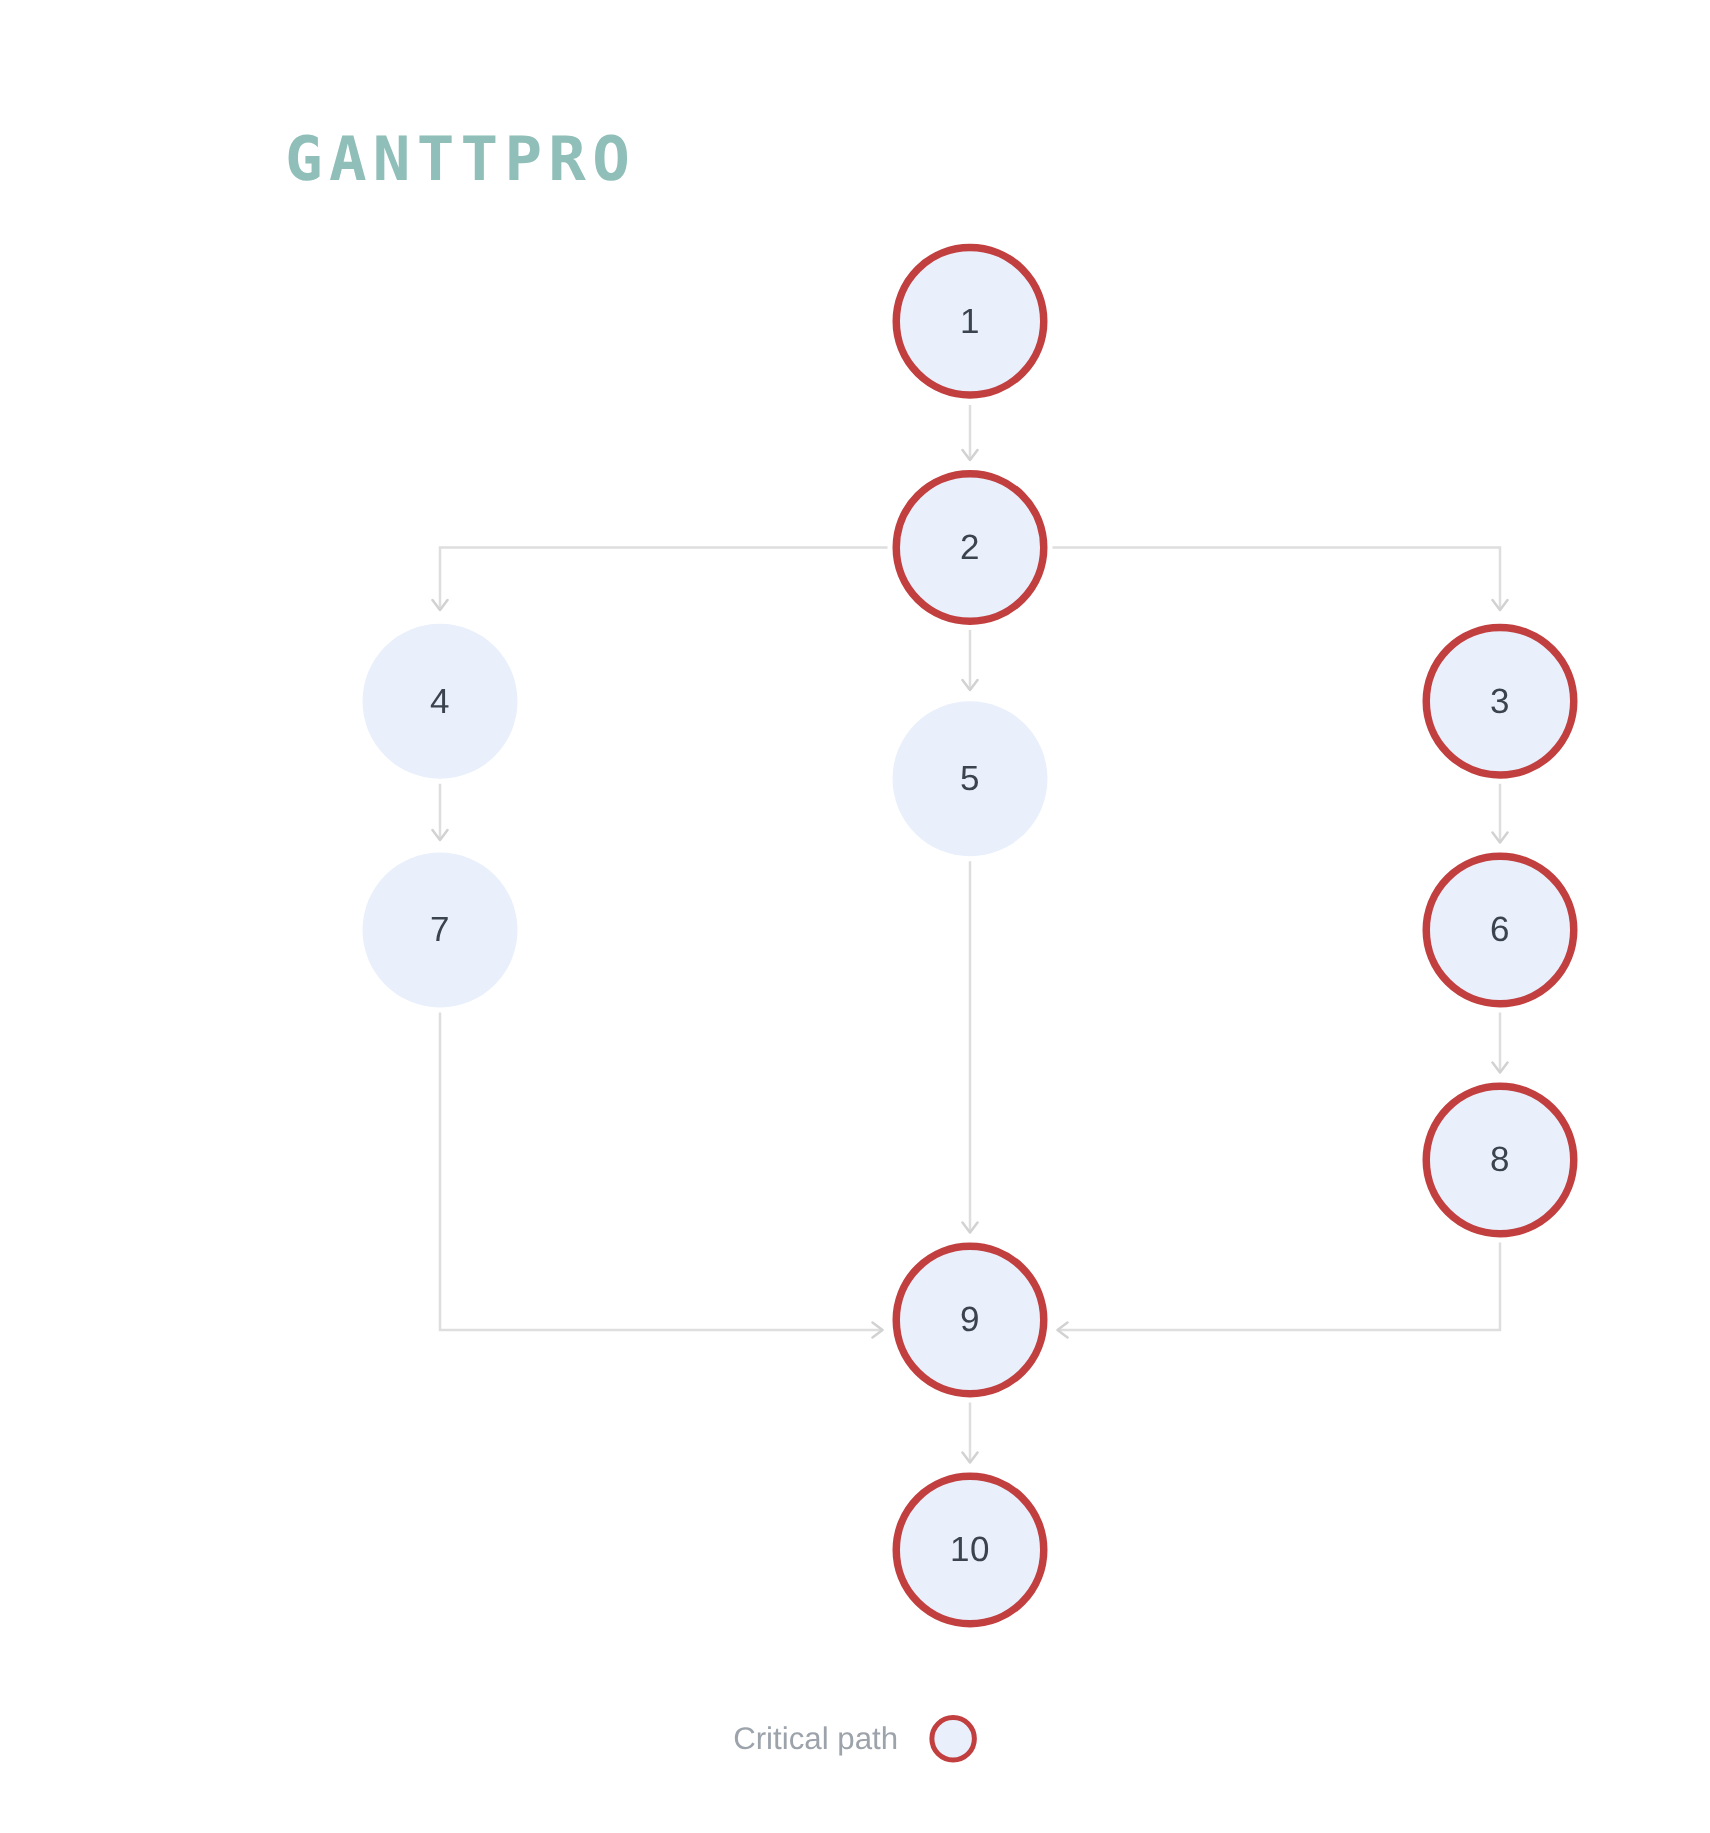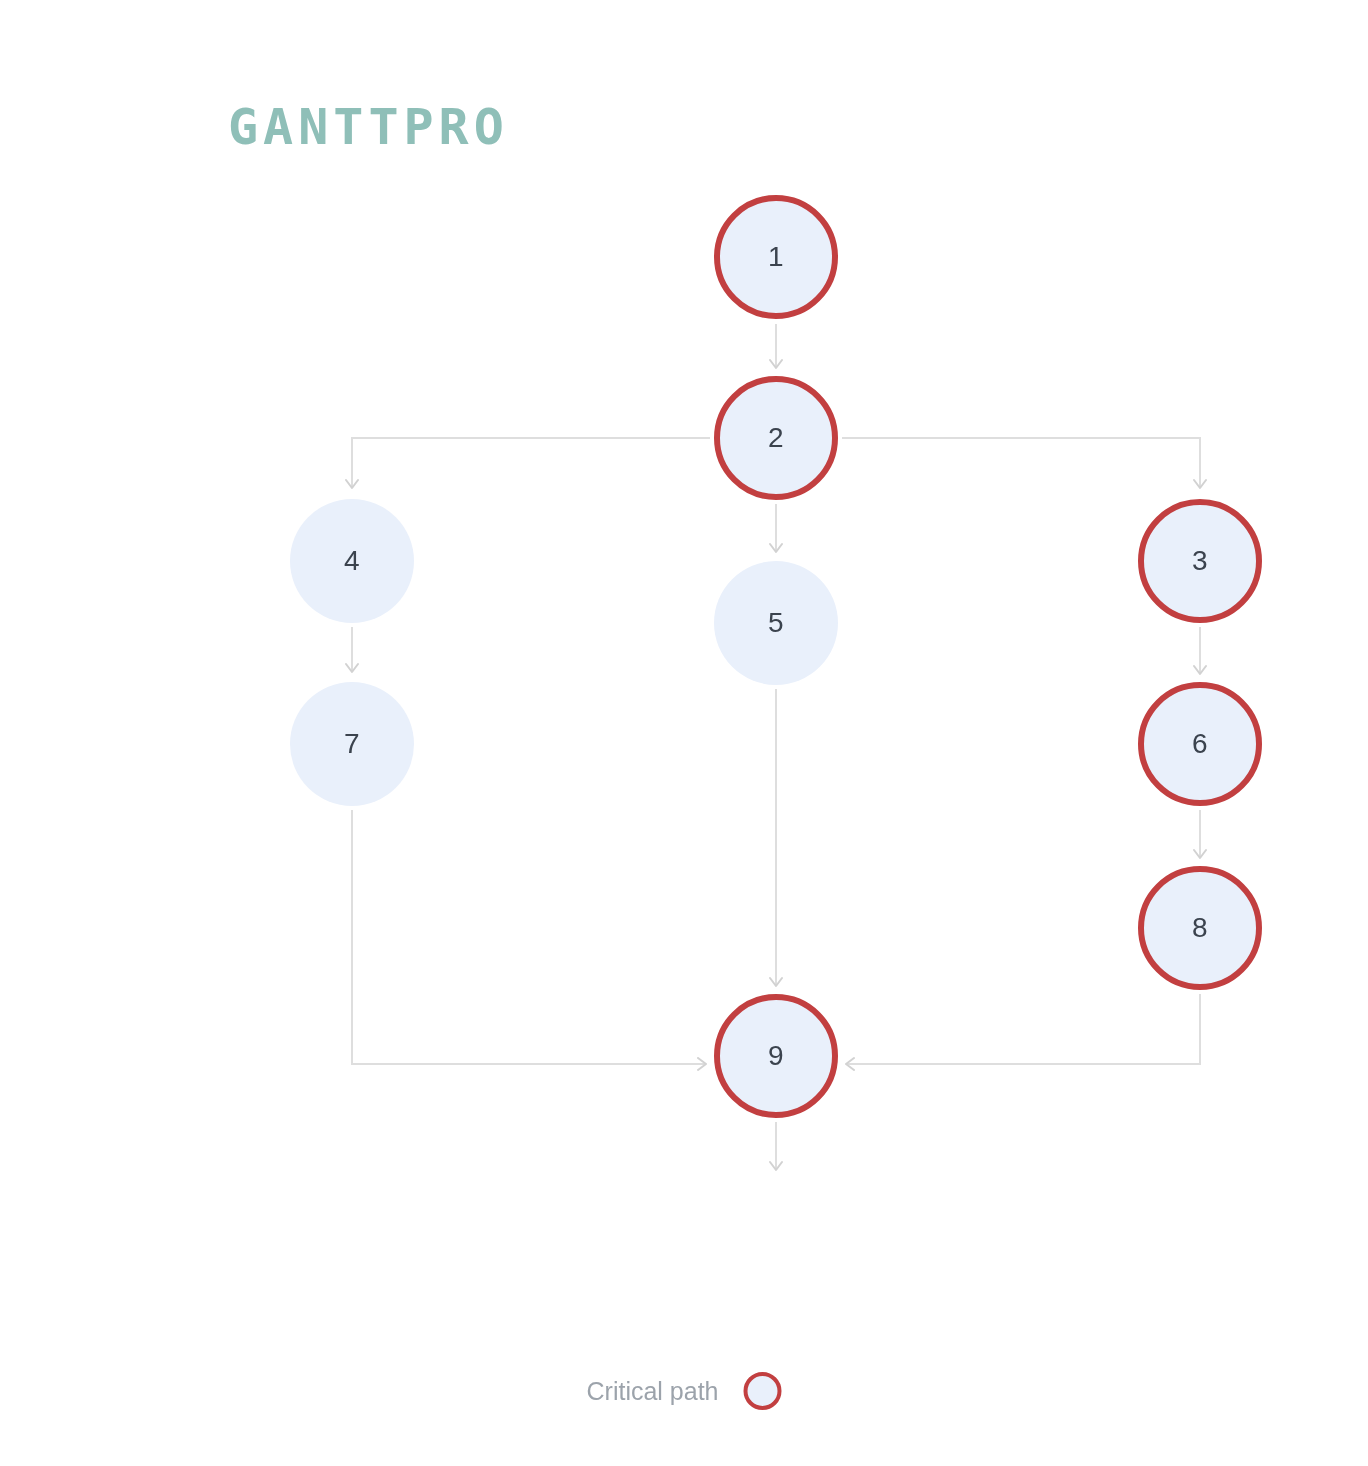--- a/index.html
+++ b/index.html
@@ -126,19 +126,22 @@
   </div>
   <div class="node" style="left:198px; top:682px">
     <span class="node-label">7</span>
   </div>
   <div class="node critical" style="left:1046px; top:866px">
     <span class="node-label">8</span>
   </div>
   <div class="node critical" style="left:622px; top:994px">
     <span class="node-label">9</span>
   </div>
+  <div class="node critical" style="left:622px; top:1178px">
+    <span class="node-label">10</span>
+  </div>
 
   <div class="legend">
     <span class="legend-label">Critical path</span>
     <span class="legend-swatch"></span>
   </div>
 
 </div>
 
 </body></html>

